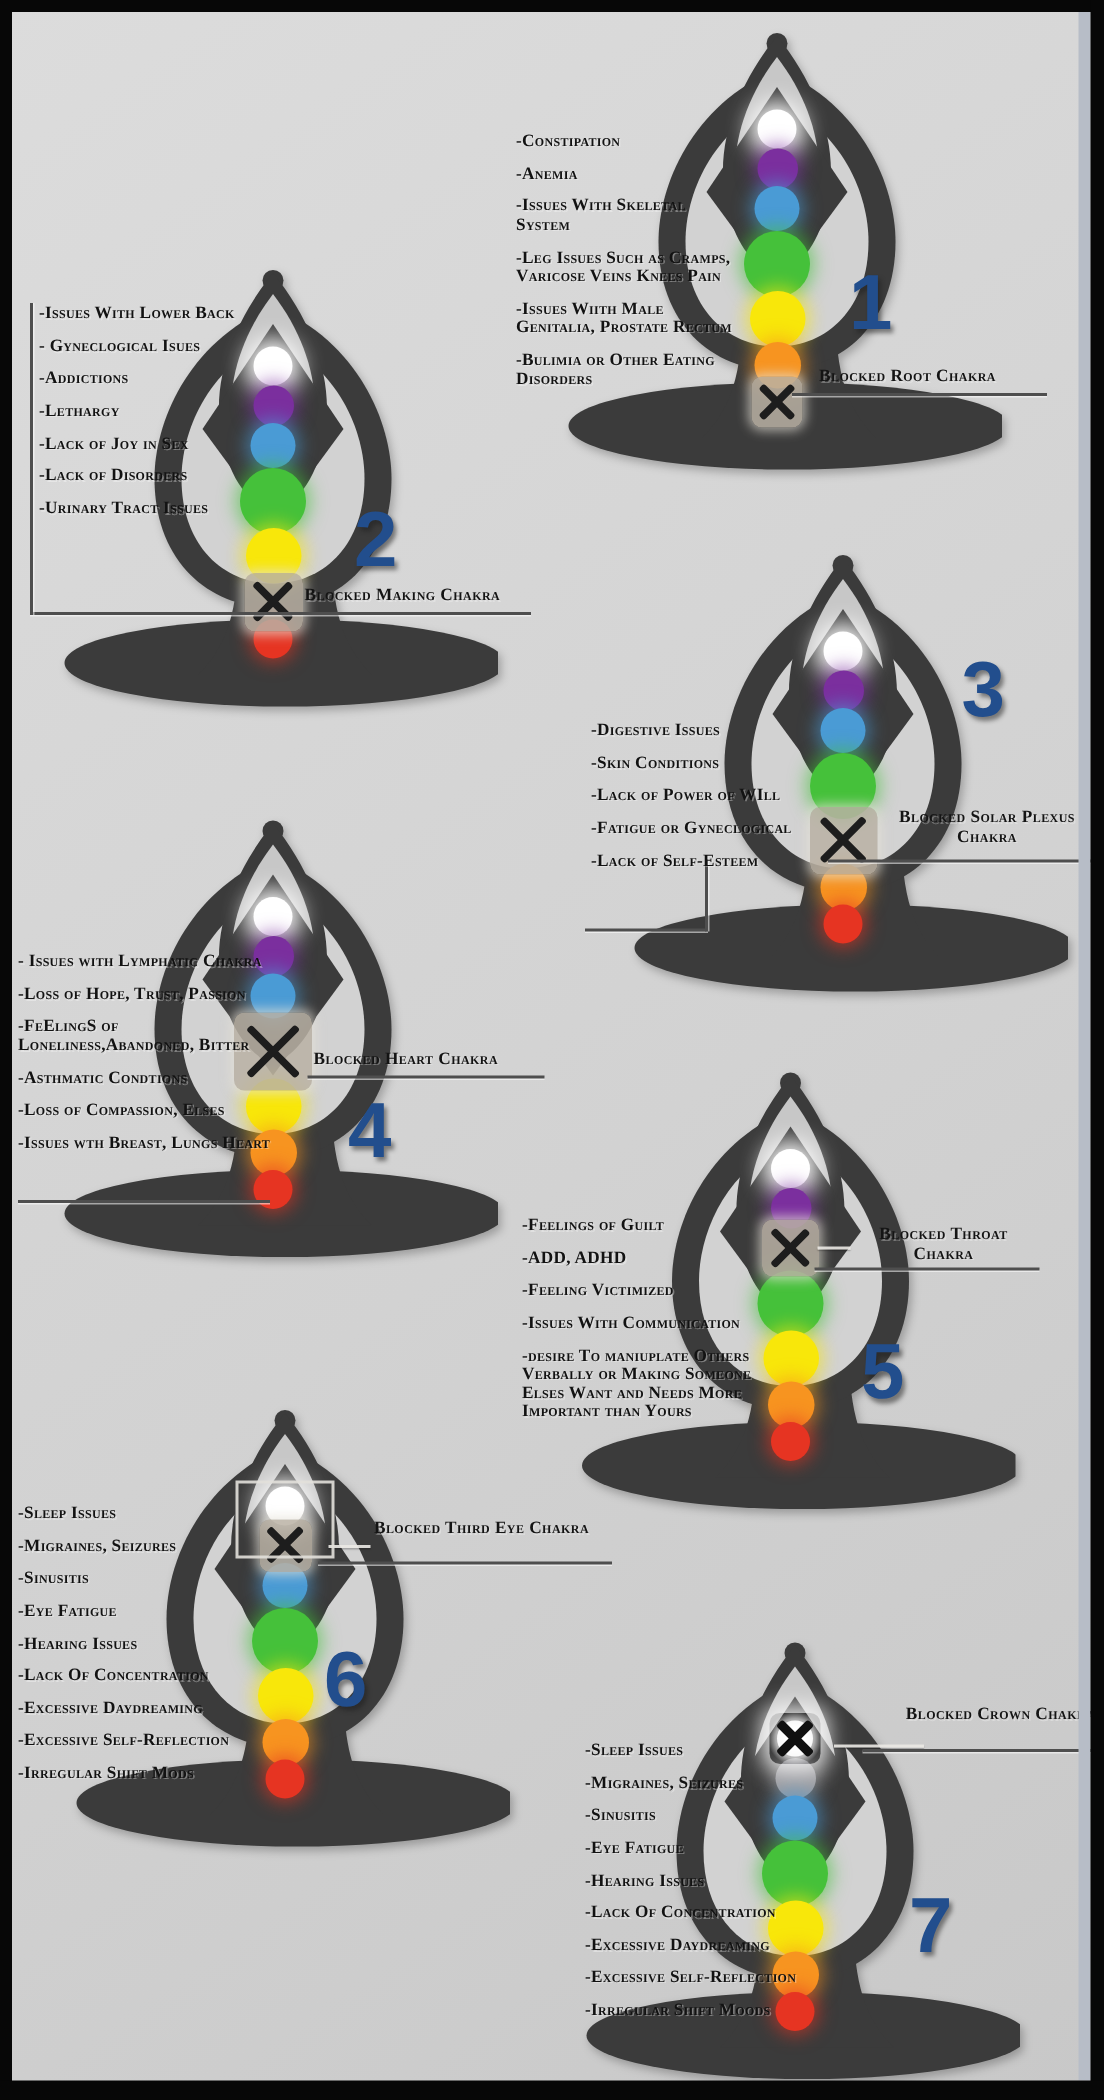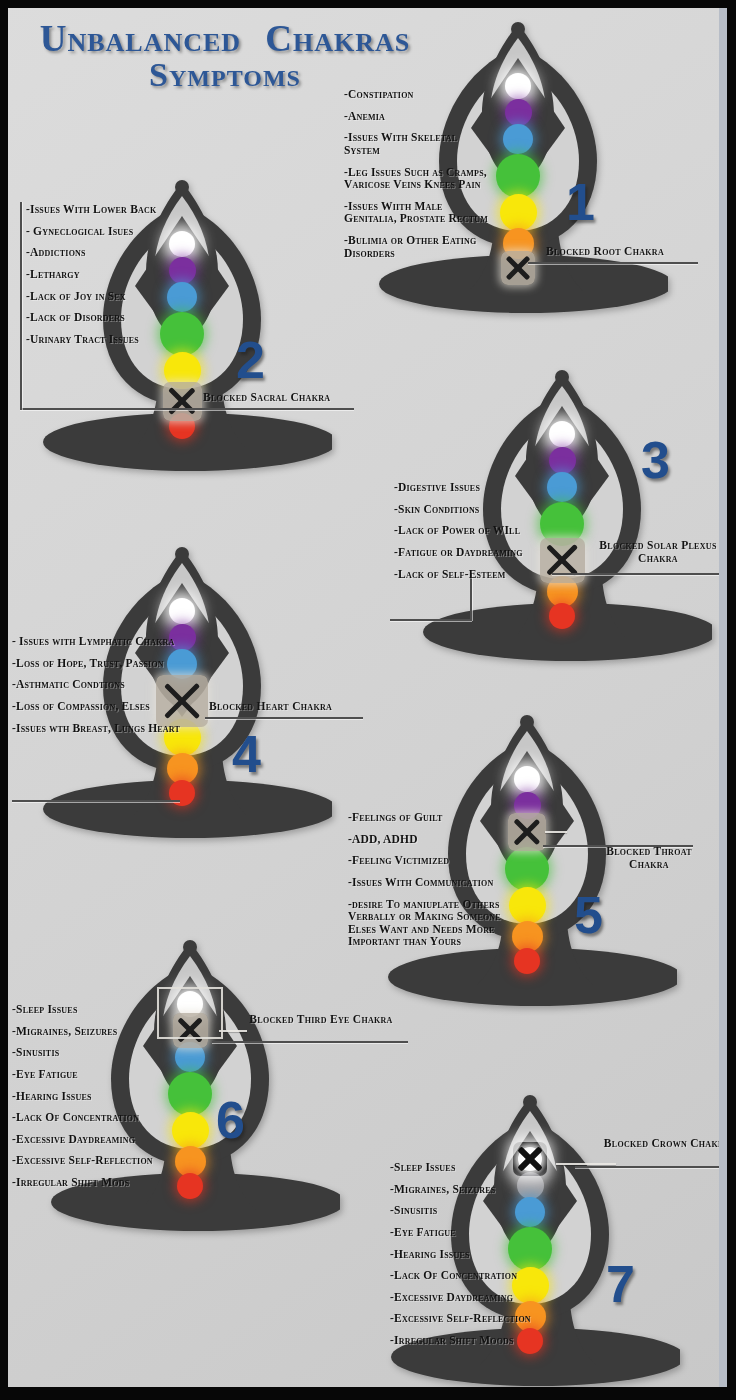--- a/index.html
+++ b/index.html
@@ -40,24 +40,20 @@
   .vline{position:absolute;width:2px;background:#4e4e4e;box-shadow:1px 0 0 rgba(255,255,255,.55);z-index:5;}
   .hline.light{background:rgba(235,233,228,.9);box-shadow:0 1px 1px rgba(0,0,0,.25);}
   .brect{position:absolute;border:2px solid rgba(226,224,218,.9);z-index:5;background:transparent;}
   
   .logo{position:absolute;left:26px;top:1320px;font-family:"Liberation Sans",sans-serif;font-weight:bold;font-size:44px;color:#1d4370;letter-spacing:.5px;z-index:6;text-shadow:1px 1px 1px rgba(255,255,255,.4);}
 </style>
 </head>
 <body>
 
 <div class="page">
-  <div class="title">
-    <div class="l1">Unbalanced Chakras</div>
-    <div class="l2">Symptoms</div>
-  </div>
 
   <div id="stage">
       <div class="figure" style="left: 368px; top: 18px;">
         <svg width="300" height="296" viewBox="0 0 300 296" xmlns="http://www.w3.org/2000/svg">
           <ellipse cx="158" cy="266" rx="147" ry="29" fill="#3b3b3b"></ellipse>
           <path d="M127,195 C126,238 116,258 100,274 L216,274 C200,258 190,238 189,195 Z" fill="#3b3b3b"></path>
           <path d="M150,28 C207,52 229,106 229,143 C229,197 194,229 150,229 C106,229 71,197 71,143 C71,106 93,52 150,28 Z" fill="#3b3b3b"></path>
           <path d="M150,50 C194,69 211,112 211,143 C211,187 184,213 150,213 C116,213 89,187 89,143 C89,112 106,69 150,50 Z" fill="#d2d2d2"></path>
           <circle cx="150" cy="11" r="7" fill="#3b3b3b"></circle>
           <path d="M150,6 C176,38 190,76 185,110 C181,141 167,159 150,167 C133,159 119,141 115,110 C110,76 124,38 150,6 Z" fill="#3b3b3b"></path>
@@ -113,21 +109,21 @@
       <div class="fignum" style="left: 236px; top: 334px;">2</div>
       <div class="symlist" style="left: 26px; top: 203px; width: 164px;">
         <div class="symptom">-Issues With Lower Back</div>
         <div class="symptom">- Gyneclogical Isues</div>
         <div class="symptom">-Addictions</div>
         <div class="symptom">-Lethargy</div>
         <div class="symptom">-Lack of Joy in Sex</div>
         <div class="symptom">-Lack of  Disorders</div>
         <div class="symptom">-Urinary Tract Issues</div>
       </div>
-      <div class="blabel" style="left: 203px; top: 391px; width: 152px;">Blocked Sacral Chakra</div>
+      <div class="blabel" style="left: 203px; top: 391px; width: 152px;">Blocked Making Chakra</div>
       <div class="figure" style="left: 412px; top: 366px;">
         <svg width="300" height="296" viewBox="0 0 300 296" xmlns="http://www.w3.org/2000/svg">
           <ellipse cx="158" cy="266" rx="147" ry="29" fill="#3b3b3b"></ellipse>
           <path d="M127,195 C126,238 116,258 100,274 L216,274 C200,258 190,238 189,195 Z" fill="#3b3b3b"></path>
           <path d="M150,28 C207,52 229,106 229,143 C229,197 194,229 150,229 C106,229 71,197 71,143 C71,106 93,52 150,28 Z" fill="#3b3b3b"></path>
           <path d="M150,50 C194,69 211,112 211,143 C211,187 184,213 150,213 C116,213 89,187 89,143 C89,112 106,69 150,50 Z" fill="#d2d2d2"></path>
           <circle cx="150" cy="11" r="7" fill="#3b3b3b"></circle>
           <path d="M150,6 C176,38 190,76 185,110 C181,141 167,159 150,167 C133,159 119,141 115,110 C110,76 124,38 150,6 Z" fill="#3b3b3b"></path>
           <path d="M150,20 C170,46 181,78 177,106 C173,132 163,147 150,154 C137,147 127,132 123,106 C119,78 130,46 150,20 Z" fill="#c7c7c7"></path>
           <polygon points="150,40 197,110 150,174 103,110" fill="#3b3b3b"></polygon>
@@ -144,21 +140,21 @@
         <div class="dot" style="width: 26px; height: 26px; left: 137px; top: 237px; background: rgb(230, 52, 34); box-shadow: rgba(230, 52, 34, 0.6) 0px 0px 11px 3px;"></div>
       </div>
       <div class="hline" style="left: 552px; top: 573px; width: 176px;"></div>
       <div class="hline" style="left: 390px; top: 619px; width: 82px;"></div>
       <div class="vline" style="left: 470px; top: 573px; height: 48px;"></div>
       <div class="fignum" style="left: 641px; top: 434px;">3</div>
       <div class="symlist" style="left: 394px; top: 481px; width: 160px;">
         <div class="symptom">-Digestive Issues</div>
         <div class="symptom">-Skin Conditions</div>
         <div class="symptom">-Lack of Power of WIll</div>
-        <div class="symptom">-Fatigue or Daydreaming</div>
+        <div class="symptom">-Fatigue or Gyneclogical</div>
         <div class="symptom">-Lack of Self-Esteem</div>
       </div>
       <div class="blabel center" style="left: 584px; top: 539px; width: 148px;">Blocked Solar Plexus Chakra</div>
       <div class="figure" style="left: 32px; top: 543px;">
         <svg width="300" height="296" viewBox="0 0 300 296" xmlns="http://www.w3.org/2000/svg">
           <ellipse cx="158" cy="266" rx="147" ry="29" fill="#3b3b3b"></ellipse>
           <path d="M127,195 C126,238 116,258 100,274 L216,274 C200,258 190,238 189,195 Z" fill="#3b3b3b"></path>
           <path d="M150,28 C207,52 229,106 229,143 C229,197 194,229 150,229 C106,229 71,197 71,143 C71,106 93,52 150,28 Z" fill="#3b3b3b"></path>
           <path d="M150,50 C194,69 211,112 211,143 C211,187 184,213 150,213 C116,213 89,187 89,143 C89,112 106,69 150,50 Z" fill="#d2d2d2"></path>
           <circle cx="150" cy="11" r="7" fill="#3b3b3b"></circle>
@@ -176,20 +172,21 @@
         <div class="dot" style="width: 37px; height: 37px; left: 131.5px; top: 175.5px; background: rgb(248, 231, 10); box-shadow: rgba(248, 231, 10, 0.6) 0px 0px 11px 3px;"></div>
         <div class="dot" style="width: 31px; height: 31px; left: 134.5px; top: 209.5px; background: rgb(247, 148, 32); box-shadow: rgba(247, 148, 32, 0.6) 0px 0px 11px 3px;"></div>
         <div class="dot" style="width: 26px; height: 26px; left: 137px; top: 237px; background: rgb(230, 52, 34); box-shadow: rgba(230, 52, 34, 0.6) 0px 0px 11px 3px;"></div>
       </div>
       <div class="hline" style="left: 205px; top: 717px; width: 158px;"></div>
       <div class="hline" style="left: 12px; top: 800px; width: 168px;"></div>
       <div class="fignum" style="left: 232px; top: 728px;">4</div>
       <div class="symlist" style="left: 12px; top: 635px; width: 170px;">
         <div class="symptom">- Issues with Lymphatic Chakra</div>
         <div class="symptom">-Loss of Hope, Trust, Passion</div>
+        <div class="symptom">-FeElingS of Loneliness,Abandoned, Bitter</div>
         <div class="symptom">-Asthmatic Condtions</div>
         <div class="symptom">-Loss of Compassion, Elses</div>
         <div class="symptom">-Issues wth Breast, Lungs Heart</div>
       </div>
       <div class="blabel" style="left: 209px; top: 700px; width: 152px;">Blocked Heart Chakra</div>
       <div class="figure" style="left: 377px; top: 711px;">
         <svg width="300" height="296" viewBox="0 0 300 296" xmlns="http://www.w3.org/2000/svg">
           <ellipse cx="158" cy="266" rx="147" ry="29" fill="#3b3b3b"></ellipse>
           <path d="M127,195 C126,238 116,258 100,274 L216,274 C200,258 190,238 189,195 Z" fill="#3b3b3b"></path>
           <path d="M150,28 C207,52 229,106 229,143 C229,197 194,229 150,229 C106,229 71,197 71,143 C71,106 93,52 150,28 Z" fill="#3b3b3b"></path>
@@ -213,21 +210,21 @@
       <div class="hline light" style="left: 545px; top: 831px; width: 22px;"></div>
       <div class="hline" style="left: 543px; top: 845px; width: 150px;"></div>
       <div class="fignum" style="left: 574px; top: 889px;">5</div>
       <div class="symlist" style="left: 348px; top: 811px; width: 166px;">
         <div class="symptom">-Feelings of Guilt</div>
         <div class="symptom">-ADD, ADHD</div>
         <div class="symptom">-Feeling Victimized</div>
         <div class="symptom">-Issues With Communication</div>
         <div class="symptom">-desire To maniuplate Others Verbally or Making Someone Elses Want and Needs More Important than Yours</div>
       </div>
-      <div class="blabel center" style="left: 586px; top: 817px; width: 126px; margin-top: 28px;">Blocked Throat Chakra</div>
+      <div class="blabel center" style="left: 566px; top: 817px; width: 126px;">Blocked Throat Chakra</div>
       <div class="figure" style="left: 40px; top: 936px;">
         <svg width="300" height="296" viewBox="0 0 300 296" xmlns="http://www.w3.org/2000/svg">
           <ellipse cx="158" cy="266" rx="147" ry="29" fill="#3b3b3b"></ellipse>
           <path d="M127,195 C126,238 116,258 100,274 L216,274 C200,258 190,238 189,195 Z" fill="#3b3b3b"></path>
           <path d="M150,28 C207,52 229,106 229,143 C229,197 194,229 150,229 C106,229 71,197 71,143 C71,106 93,52 150,28 Z" fill="#3b3b3b"></path>
           <path d="M150,50 C194,69 211,112 211,143 C211,187 184,213 150,213 C116,213 89,187 89,143 C89,112 106,69 150,50 Z" fill="#d2d2d2"></path>
           <circle cx="150" cy="11" r="7" fill="#3b3b3b"></circle>
           <path d="M150,6 C176,38 190,76 185,110 C181,141 167,159 150,167 C133,159 119,141 115,110 C110,76 124,38 150,6 Z" fill="#3b3b3b"></path>
           <path d="M150,20 C170,46 181,78 177,106 C173,132 163,147 150,154 C137,147 127,132 123,106 C119,78 130,46 150,20 Z" fill="#c7c7c7"></path>
           <polygon points="150,40 197,110 150,174 103,110" fill="#3b3b3b"></polygon>

